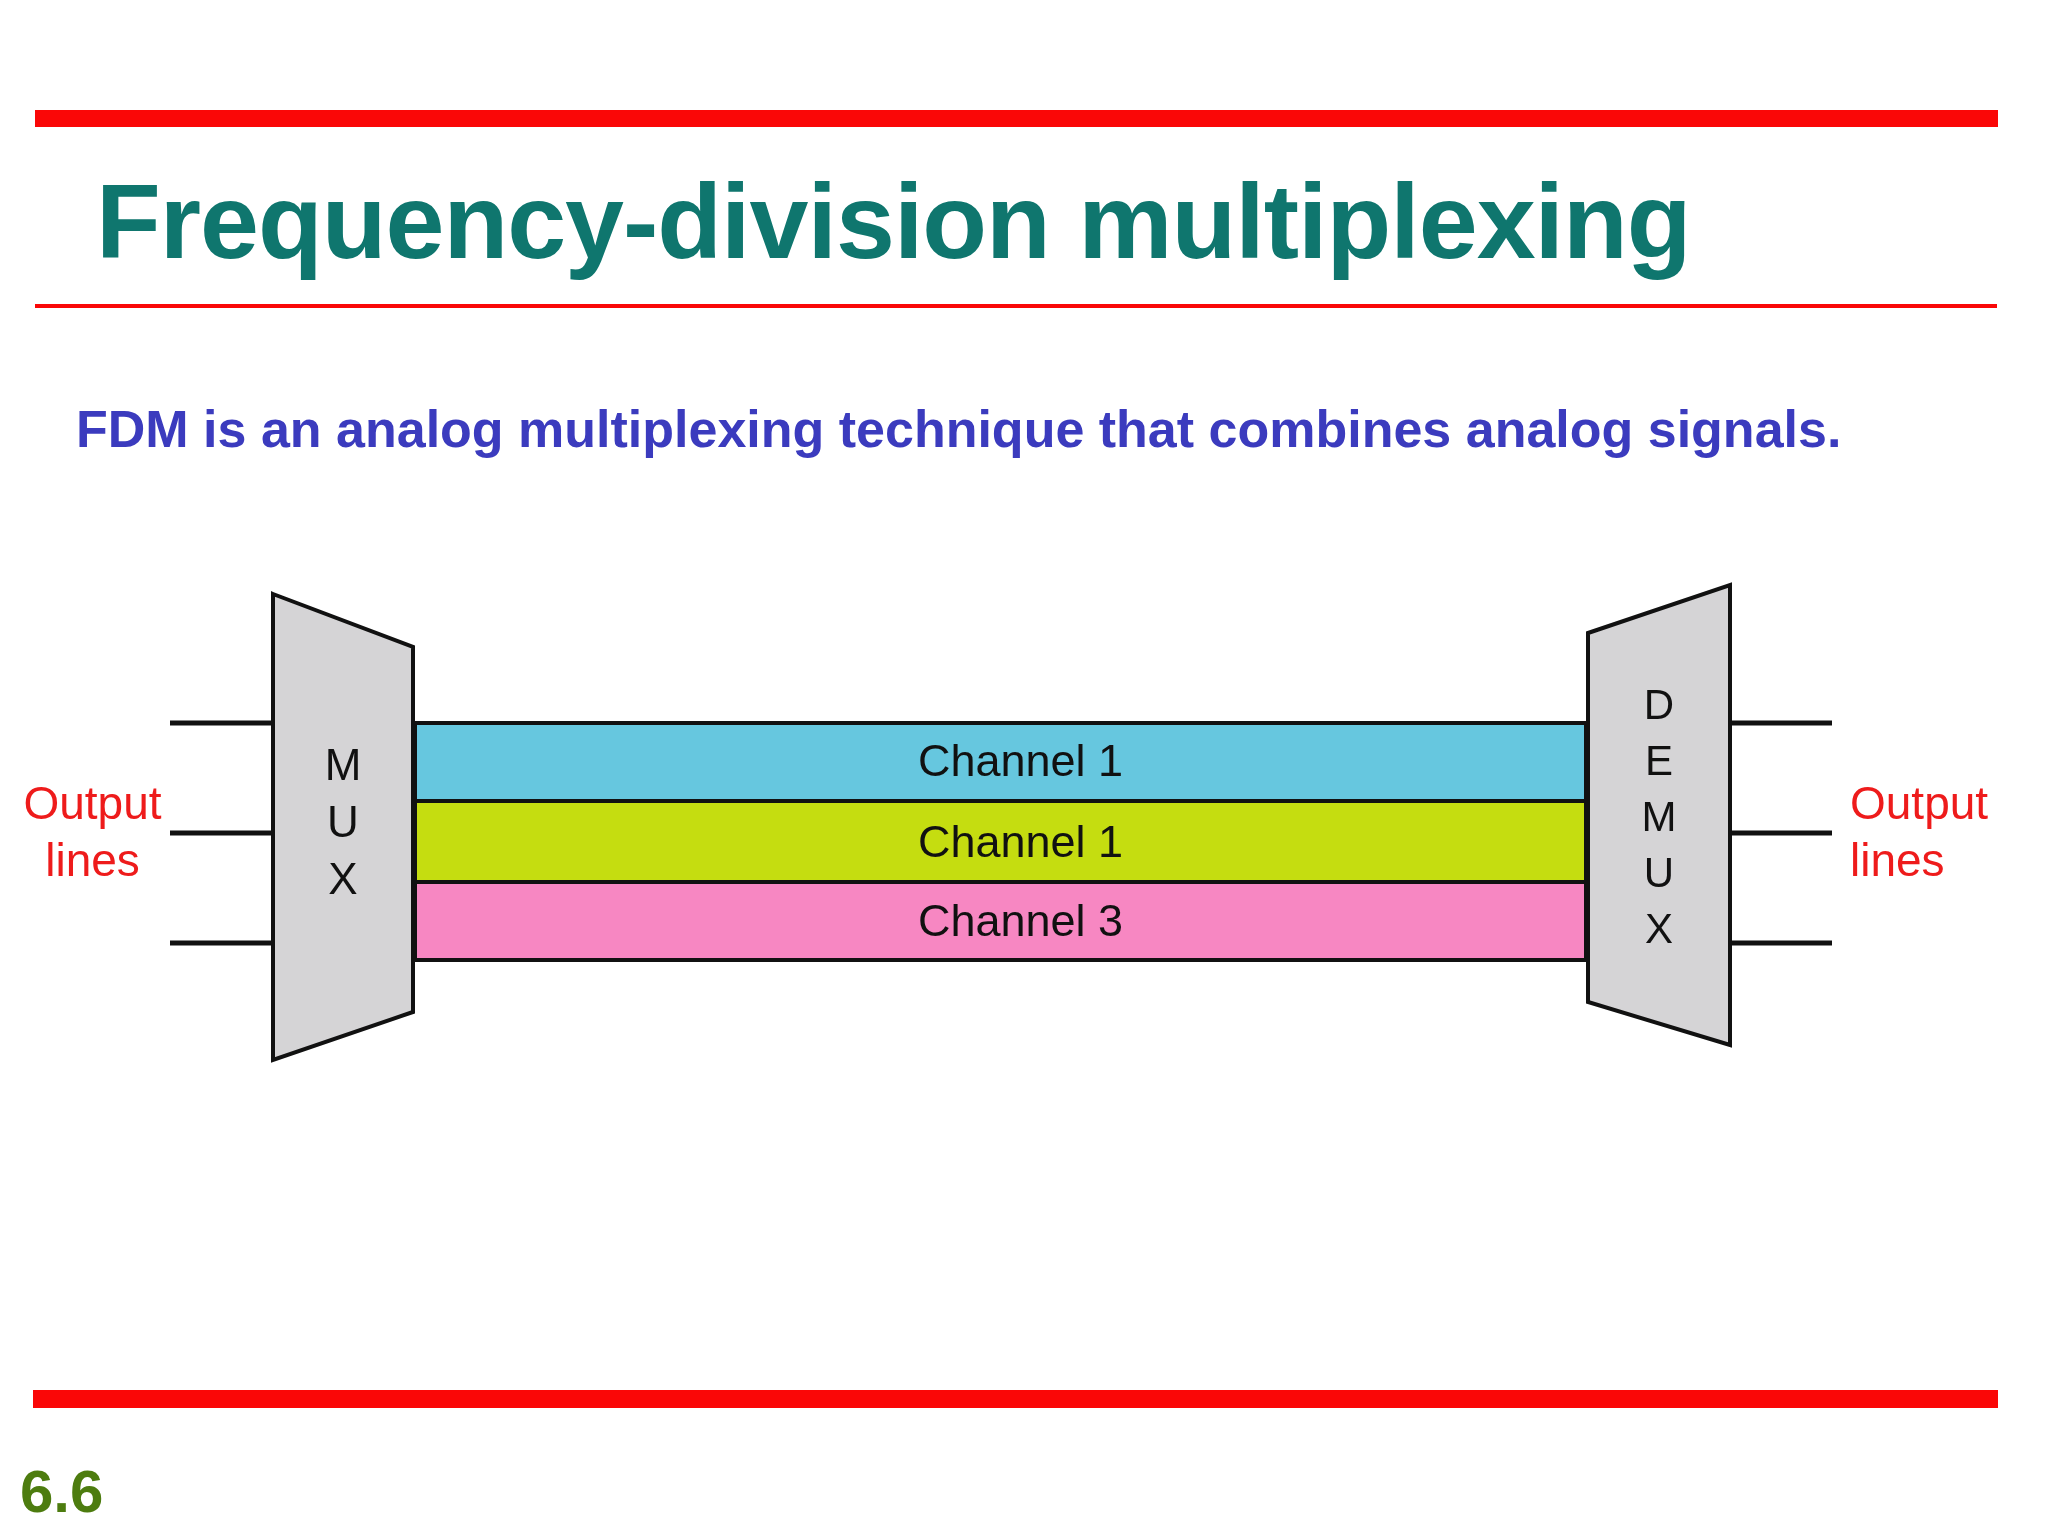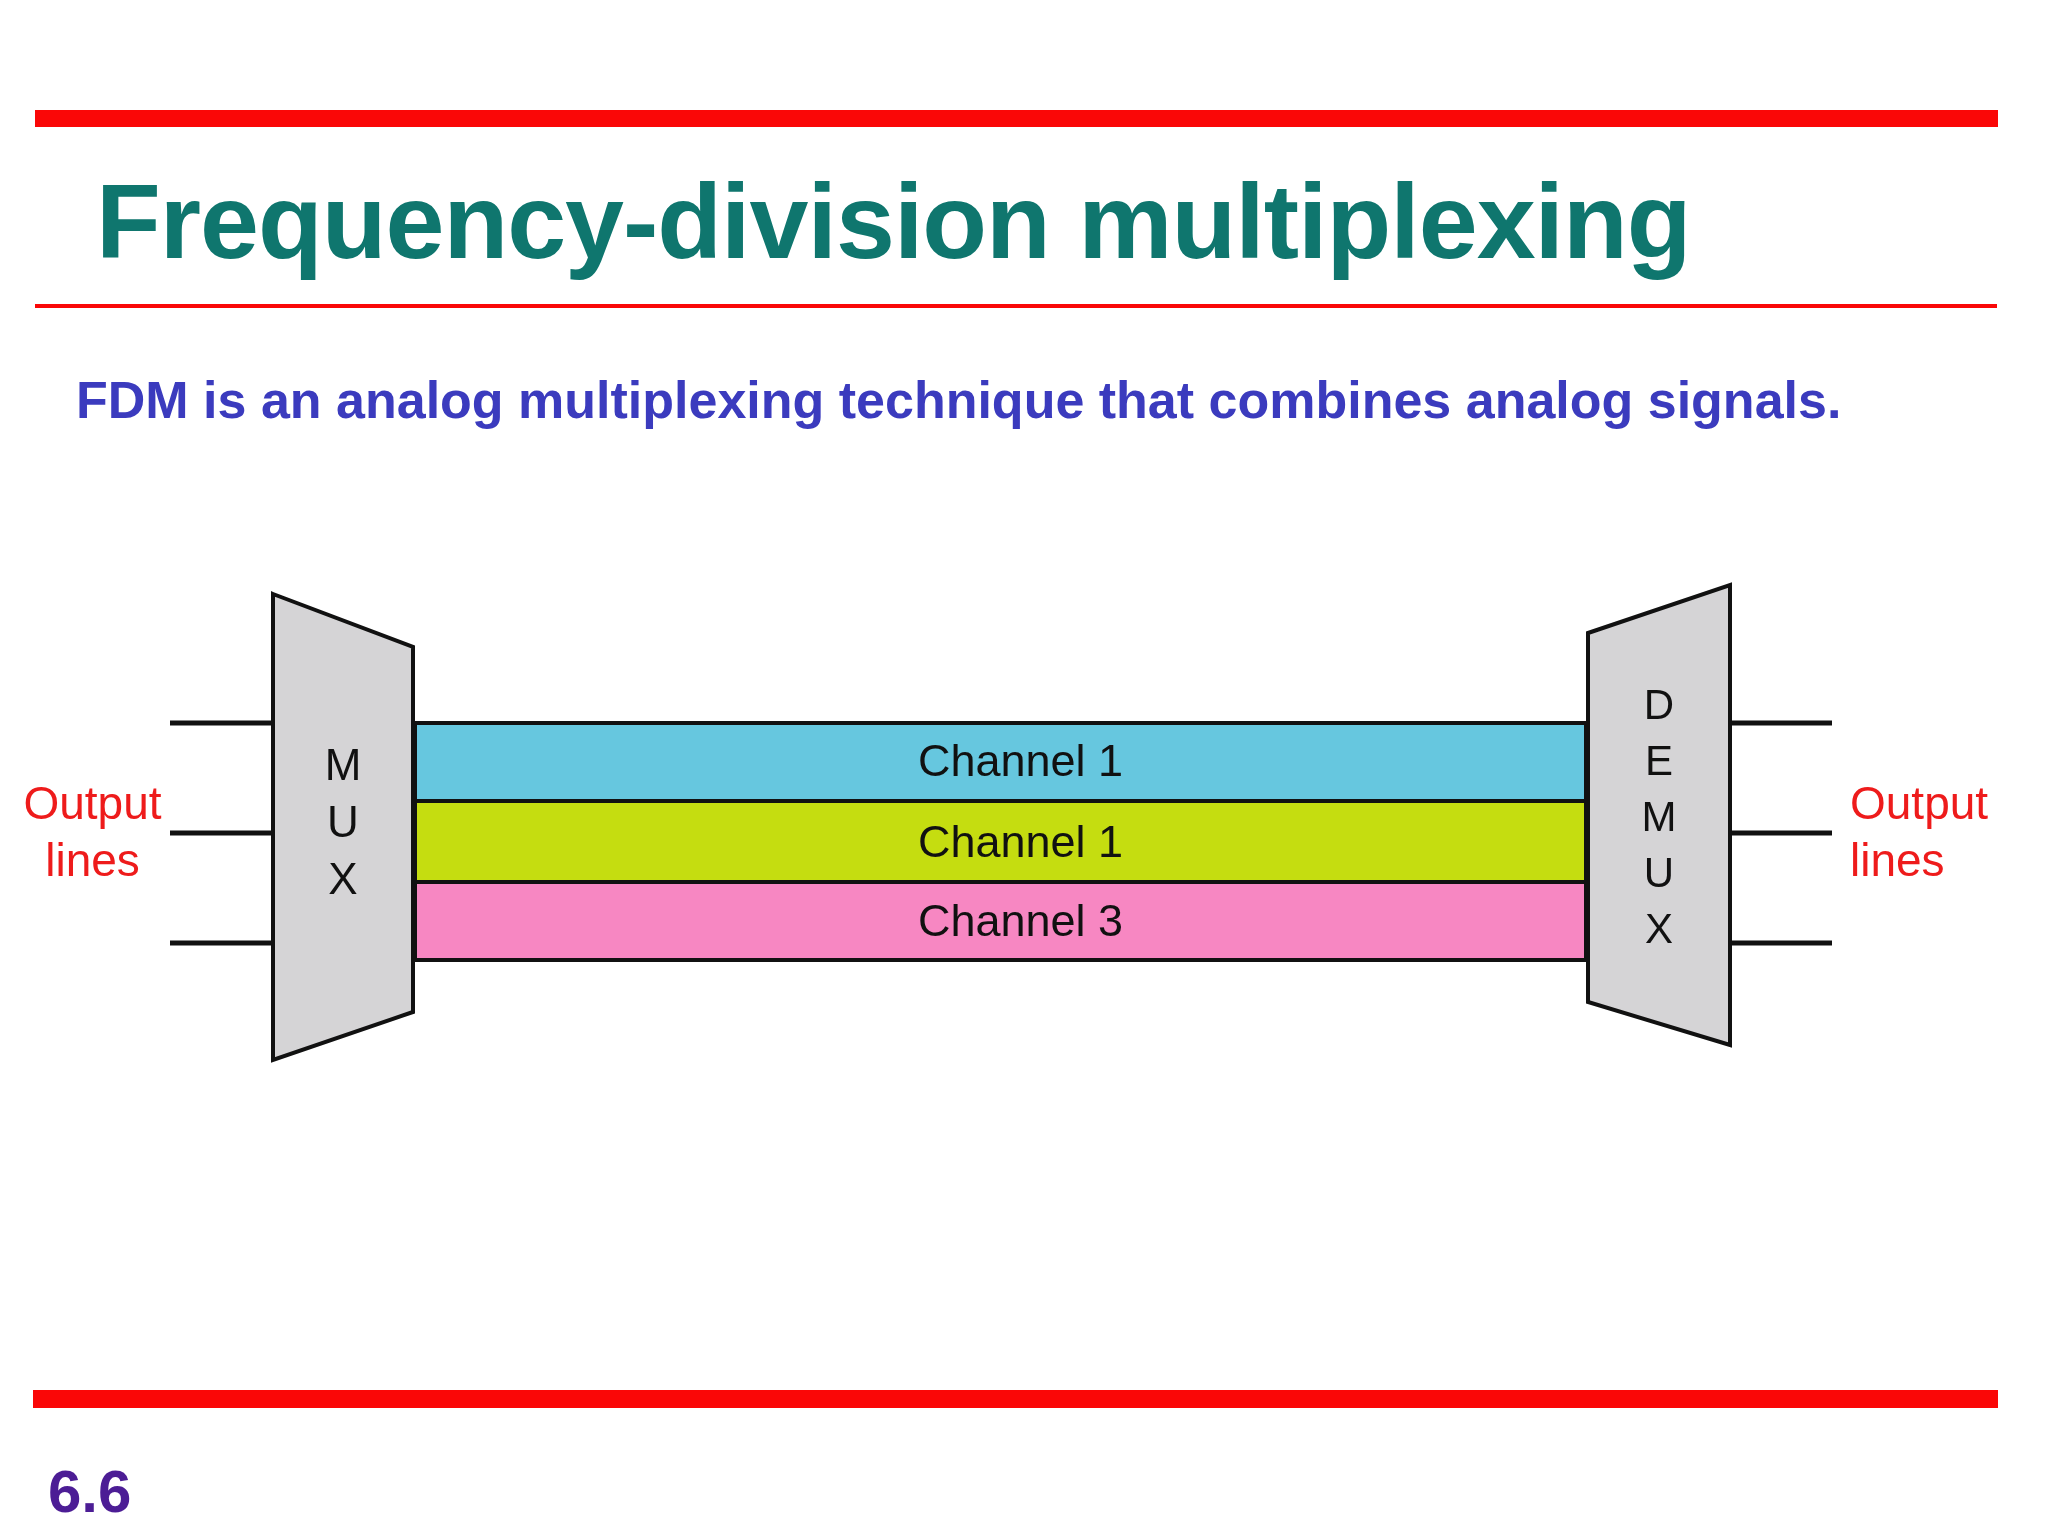--- a/index.html
+++ b/index.html
@@ -4,35 +4,35 @@
 <style>
   html,body{margin:0;padding:0;background:#fff;}
   body{
     position:relative;width:2048px;height:1536px;overflow:hidden;
     font-family:"Liberation Sans","DejaVu Sans",sans-serif;
   }
   .abs{position:absolute;}
   .top-bar{left:35px;top:110px;width:1963px;height:17px;}
   .title{left:96px;top:168px;font-size:106px;font-weight:bold;line-height:106px;white-space:nowrap;letter-spacing:-1px;}
   .rule{left:35px;top:304px;width:1962px;height:4px;}
-  .subtitle{left:76px;top:372px;font-size:52px;font-weight:bold;line-height:56px;white-space:nowrap;}
+  .subtitle{left:76px;top:401px;font-size:52px;font-weight:bold;line-height:56px;white-space:nowrap;}
   .diagram-svg{left:0;top:0;width:2048px;height:1536px;}
   .channels{left:413px;top:721px;width:1175px;height:241px;box-sizing:border-box;border:4px solid #111;}
   .channel{box-sizing:border-box;width:100%;text-align:center;color:#111;font-size:45px;padding-left:40px;}
   .channel.c1{height:74px;line-height:72px;}
   .channel.c2{height:81px;line-height:78px;border-top:4px solid #111;}
   .channel.c3{height:78px;line-height:74px;border-top:4px solid #111;}
   .devtext{color:#111;text-align:center;white-space:pre-line;}
   .mux-text{left:273px;top:736px;width:140px;font-size:44px;line-height:57px;}
   .demux-text{left:1588px;top:677px;width:142px;font-size:42px;line-height:56px;}
   .io-label{font-size:46px;line-height:57px;white-space:pre-line;}
   .input-label{left:15px;top:775px;width:155px;text-align:center;}
   .output-label{left:1850px;top:775px;width:220px;text-align:left;}
   .bottom-bar{left:33px;top:1390px;width:1965px;height:18px;}
-  .page-number{left:20px;top:1462px;font-size:60px;font-weight:bold;color:#4c1d95;line-height:60px;margin-left:28px;}
+  .page-number{left:20px;top:1462px;font-size:60px;font-weight:bold;color:#4d7c0f;line-height:60px;}
 </style>
 </head>
 <body>
 
 <div class="abs top-bar" style="background-color: rgb(250, 7, 7);"></div>
 
 <h1 class="abs title" style="margin: 0px; color: #0f766e;">Frequency-division multiplexing</h1>
 
 <div class="abs rule" style="background-color: rgb(250, 7, 7);"></div>
 

